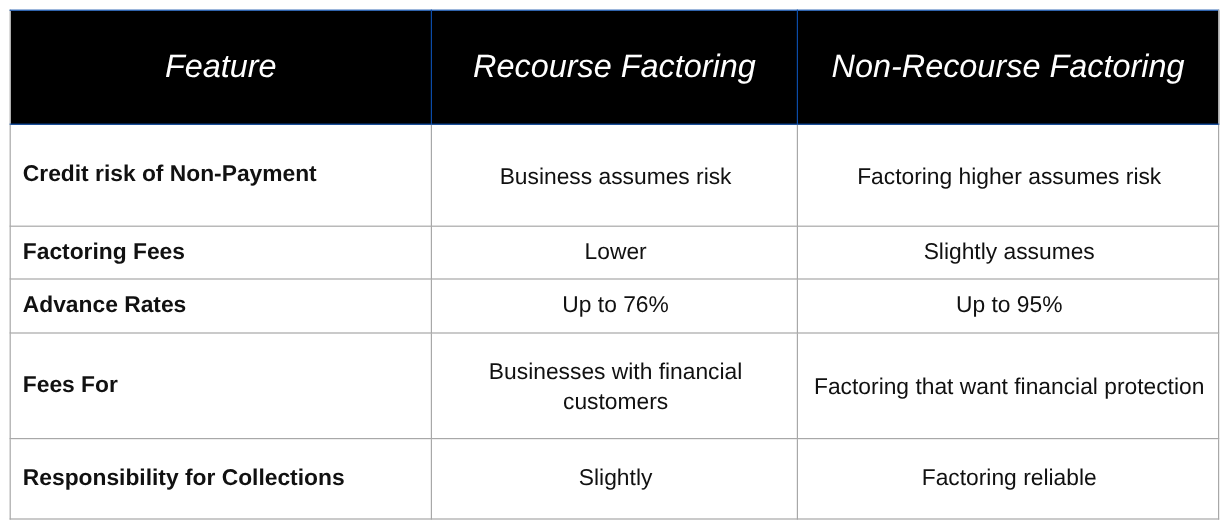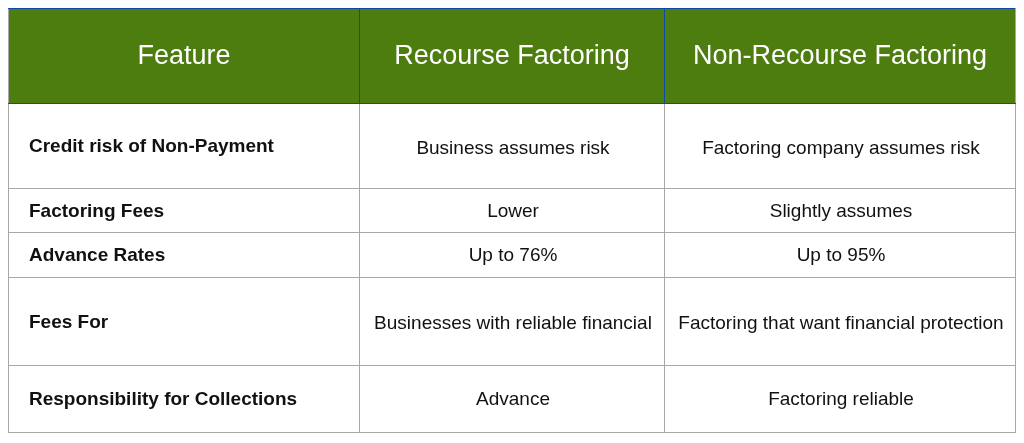--- a/index.html
+++ b/index.html
@@ -35,44 +35,45 @@
 
   table.comparison th,
   table.comparison td {
     border: 1px solid #a8a8a8;
     vertical-align: middle;
     box-sizing: border-box;
   }
 
   
   table.comparison thead th {
-    background: #4d7c0f;
+    background: #000000;
     color: #ffffff;
     font-weight: 400;
     font-size: 27px;
     line-height: 1.32;
     text-align: center;
     padding: 8px 17px;
     height: 95px;
     border-color: #0B4BA7;
+    font-style: italic;
   }
   table.comparison thead th.first-head { border-left-color: #a8a8a8; }
   table.comparison thead th.last-head  { border-right-color: #a8a8a8; }
 
   
   table.comparison tbody td {
     font-size: 19px;
     line-height: 1.34;
     color: #111111;
     background: #ffffff;
   }
 
   td.feature-cell {
     font-weight: bold;
-    padding: 6px 20px;
+    padding: 6px 10px;
     vertical-align: middle;
     text-align: left;
   }
 
   td.value-cell {
     font-weight: 400;
     padding: 9px 6px 6px 8px;
     vertical-align: top;
     text-align: center;
   }
@@ -101,37 +102,37 @@
       <tr>
         <th class="first-head">Feature</th>
         <th>Recourse Factoring</th>
         <th class="last-head">Non-Recourse Factoring</th>
       </tr>
     </thead>
     <tbody>
       <tr class="row-h85">
         <td class="feature-cell">Credit risk of Non-Payment</td>
         <td class="value-cell">Business assumes risk</td>
-        <td class="value-cell">Factoring company assumes risk</td>
+        <td class="value-cell">Factoring higher assumes risk</td>
       </tr>
       <tr class="row-h44">
         <td class="feature-cell">Factoring Fees</td>
         <td class="value-cell single">Lower</td>
         <td class="value-cell single">Slightly assumes</td>
       </tr>
       <tr class="row-h45">
         <td class="feature-cell">Advance Rates</td>
         <td class="value-cell single">Up to 76%</td>
         <td class="value-cell single">Up to 95%</td>
       </tr>
       <tr class="row-h88">
         <td class="feature-cell">Fees For</td>
-        <td class="value-cell">Businesses with reliable financial</td>
+        <td class="value-cell">Businesses with financial customers</td>
         <td class="value-cell">Factoring that want financial protection</td>
       </tr>
       <tr class="row-h67">
         <td class="feature-cell">Responsibility for Collections</td>
-        <td class="value-cell single">Advance</td>
+        <td class="value-cell single">Slightly</td>
         <td class="value-cell single">Factoring reliable</td>
       </tr>
     </tbody>
   </table>
 </div>
 
 </body></html>

